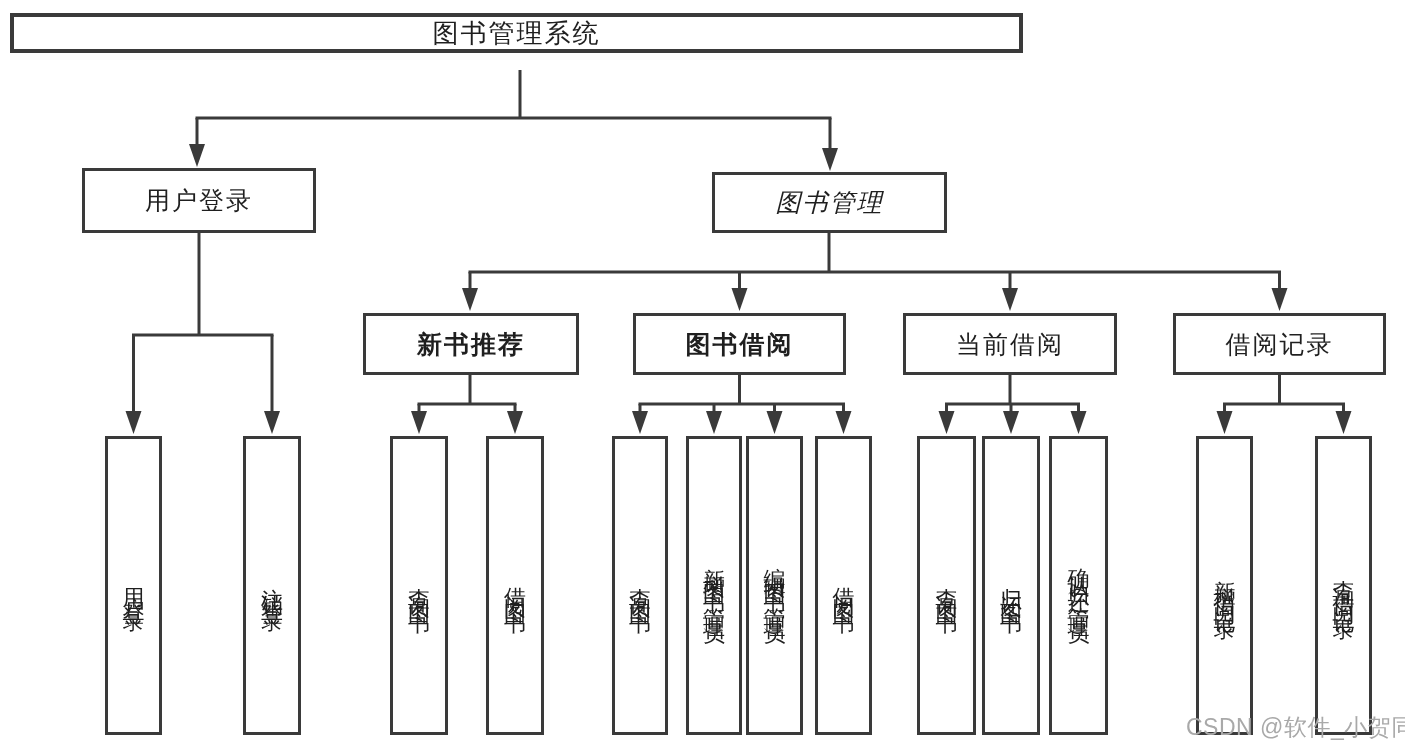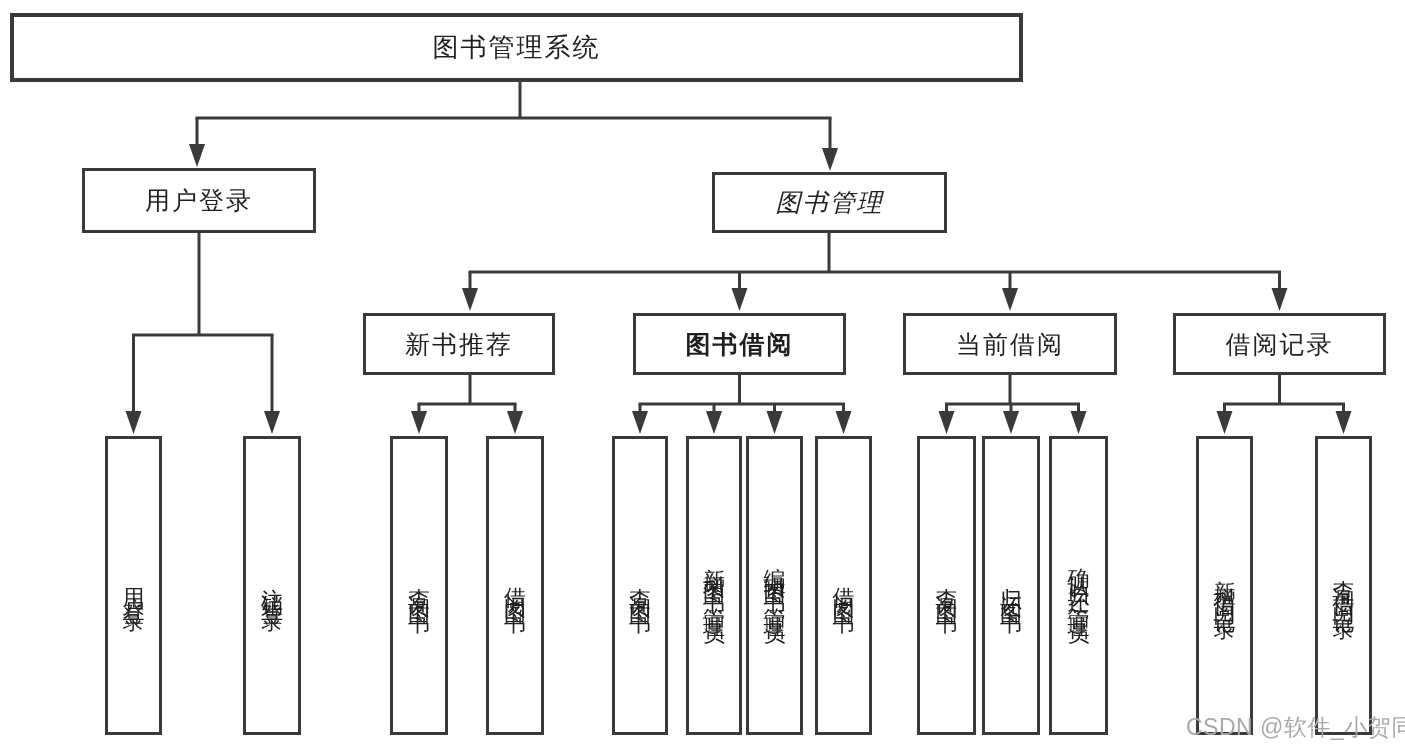--- a/index.html
+++ b/index.html
@@ -142,32 +142,32 @@
       <line x1="1223" y1="404" x2="1345" y2="404"></line>
       <line x1="1224.5" y1="404" x2="1224.5" y2="412"></line>
       <line x1="1343.5" y1="404" x2="1343.5" y2="412"></line>
     </g>
     <g fill="#3a3a3a" stroke="none">
       <polygon points="1216.5,411 1232.5,411 1224.5,434"></polygon>
       <polygon points="1335.5,411 1351.5,411 1343.5,434"></polygon>
     </g>
   </svg>
 
-  <div class="node root" style="left:10px; top:13px; width:1013px; height:69px;">
+  <div class="node root" style="left:10px; top:13px; width:1013px; height:40px;">
     <span class="h-label">图书管理系统</span>
   </div>
 
   <div class="node" style="left:82px; top:168px; width:234px; height:65px;">
     <span class="h-label">用户登录</span>
   </div>
   <div class="node" style="left:712px; top:172px; width:235px; height:61px;font-style:italic;">
     <span class="h-label">图书管理</span>
   </div>
 
-  <div class="node" style="left:363px; top:313px; width:192px; height:62px;">
+  <div class="node" style="left:363px; top:313px; width:216px; height:62px;font-weight:bold;">
     <span class="h-label">新书推荐</span>
   </div>
   <div class="node" style="left:633px; top:313px; width:213px; height:62px;font-weight:bold;">
     <span class="h-label">图书借阅</span>
   </div>
   <div class="node" style="left:903px; top:313px; width:214px; height:62px;">
     <span class="h-label">当前借阅</span>
   </div>
   <div class="node" style="left:1173px; top:313px; width:213px; height:62px;">
     <span class="h-label">借阅记录</span>

